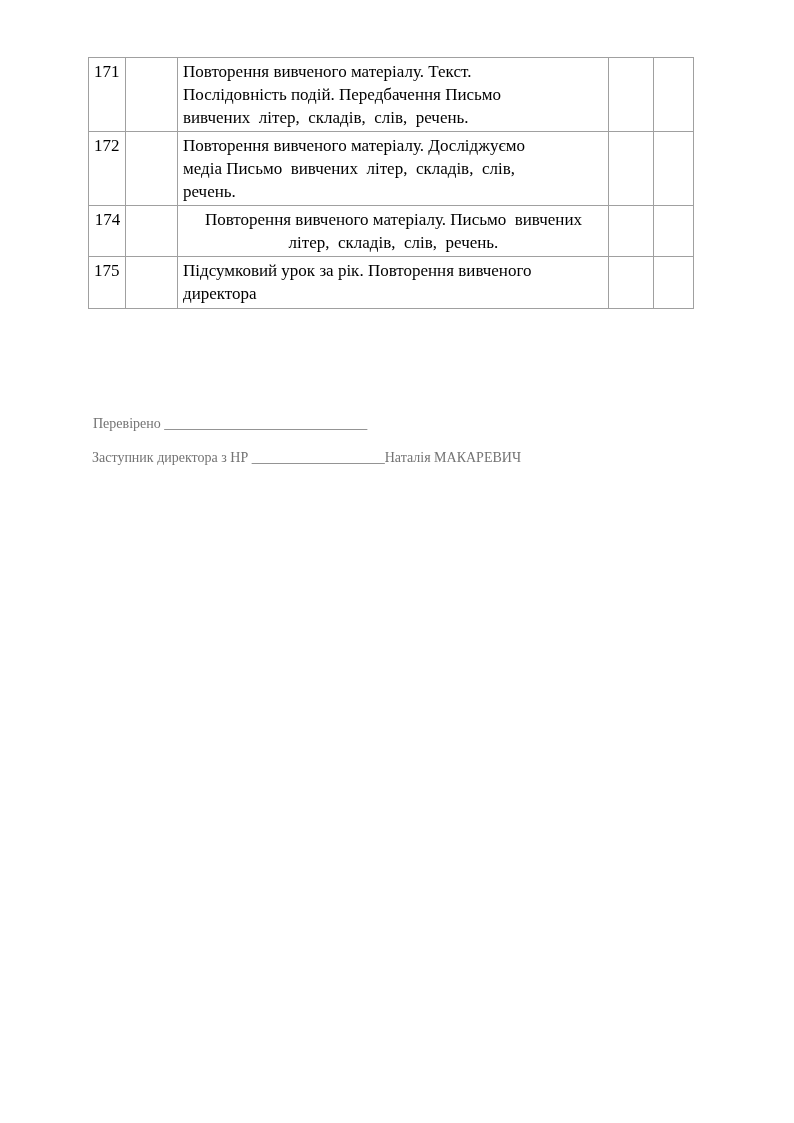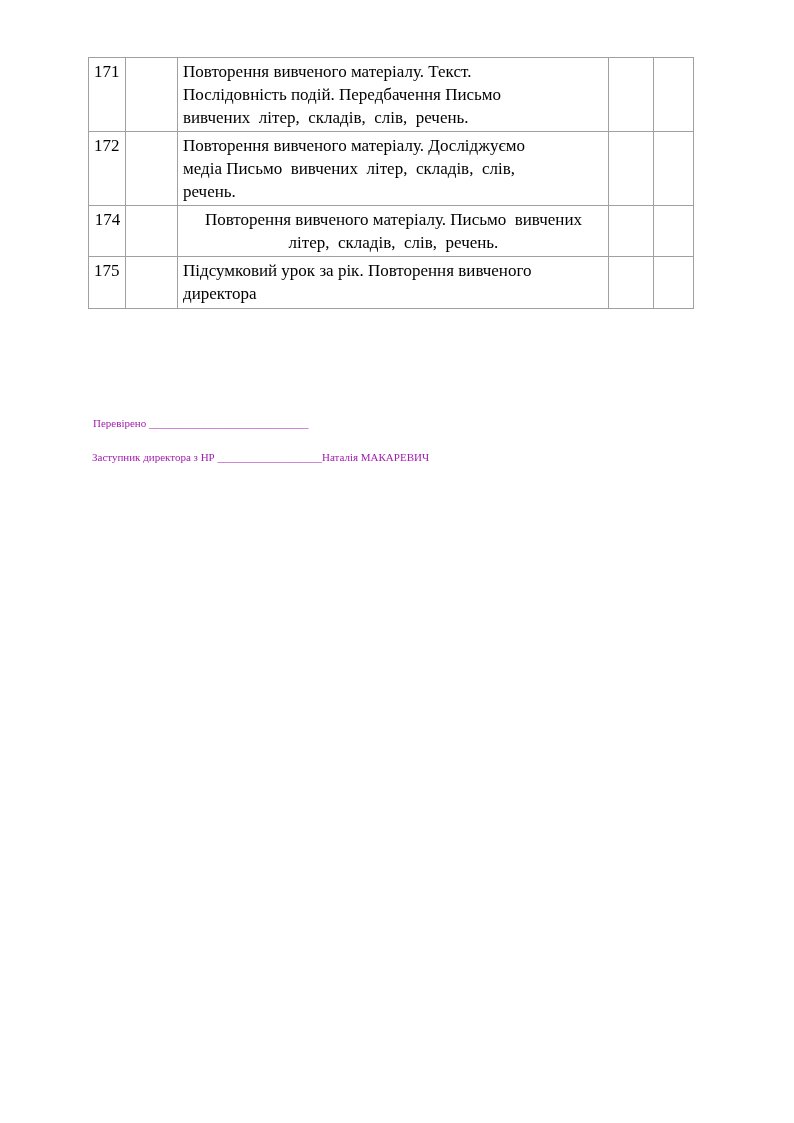--- a/index.html
+++ b/index.html
@@ -45,24 +45,24 @@
     padding-left: 6px;
     font-family: Liberation Serif, serif;
   }
   tr.r1 { height: 74px; }
   tr.r2 { height: 72px; margin-top: 43px; }
   tr.r3 { height: 75px; }
   tr.r4 { height: 51px; text-align: center; }
   tr.r5 { height: 52px; }
   .sig-line {
     position: absolute;
-    font-size: 11px;
+    font-size: 14px;
     line-height: 23px;
     white-space: pre;
-    color: #a21caf;
+    color: #737373;
   }
   .sig-checked { left: 93px; top: 412px; }
   .sig-deputy  { left: 92px; top: 446px; }
 </style>
 </head>
 <body>
 
 <div class="sheet">
 
   <table class="lessons">

